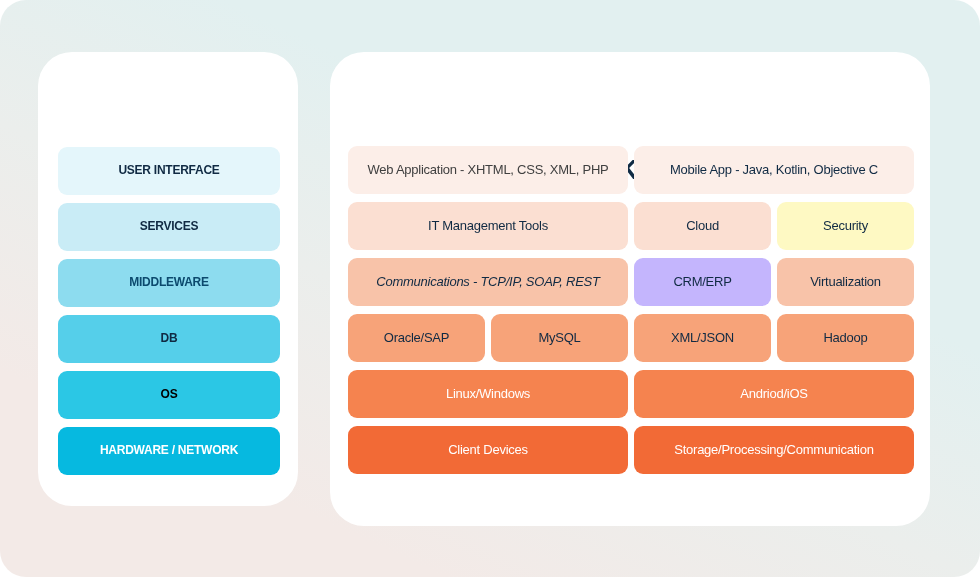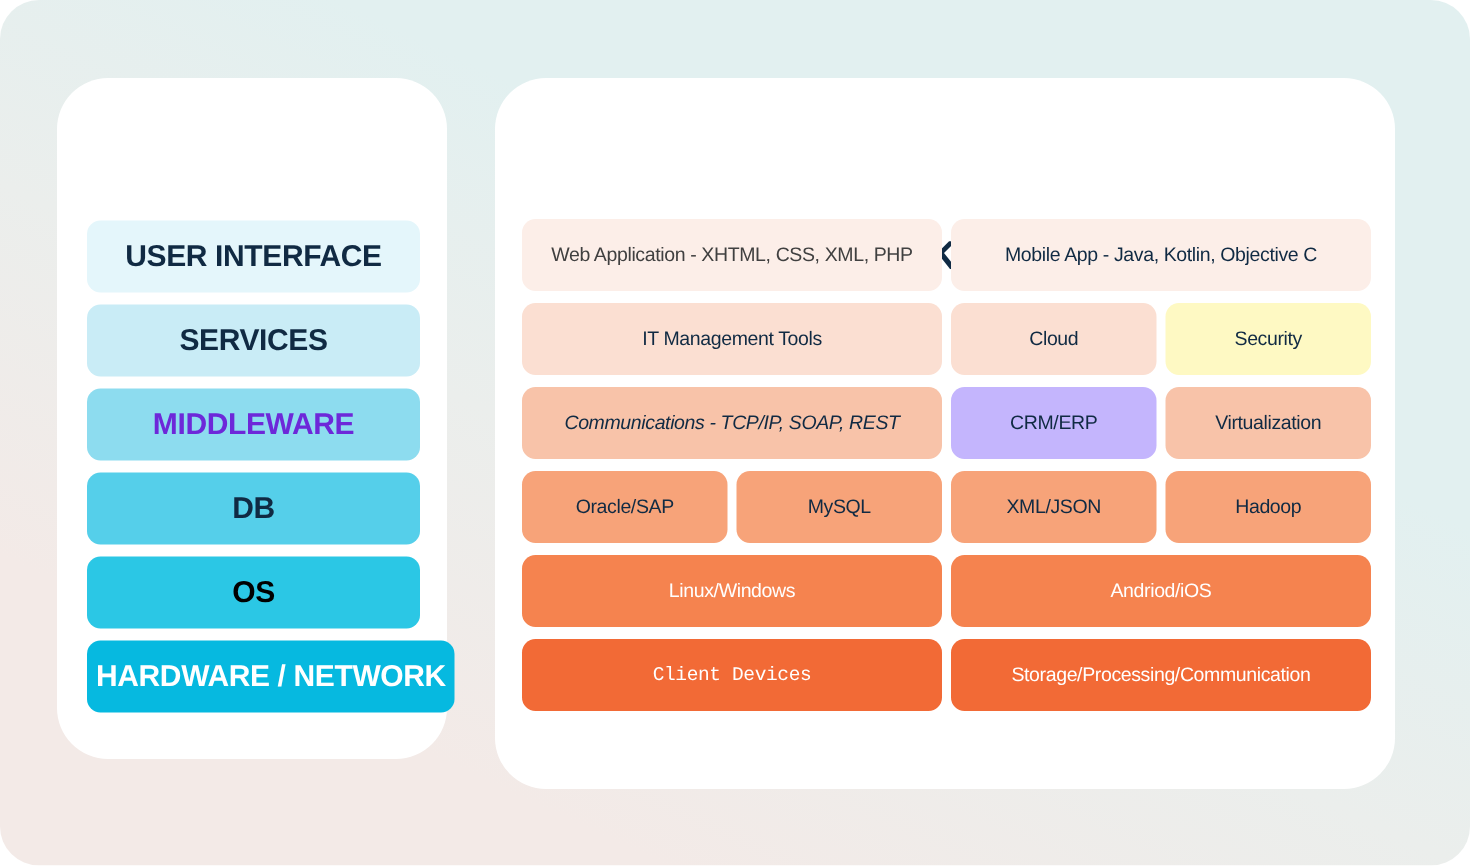--- a/index.html
+++ b/index.html
@@ -62,21 +62,21 @@
     text-align: center;
     font-size: 13px;
     letter-spacing: -0.25px;
     line-height: 1.15;
     padding: 2px 6px;
     white-space: nowrap;
   }
 
   
   #left-card .row  { left: 20px; width: 222px; height: 48px; }
-  #left-card .box  { flex: 1 1 auto; height: 100%; font-size: 20px; font-weight: 700; }
+  #left-card .box  { flex: 1 1 auto; height: 100%; font-size: 12px; font-weight: 700; }
   #right-card .box { height: 100%; font-weight: 400; }
 
   .grp-left  { position: absolute; left: 18px;  width: 280px; display: flex; gap: 6px; height: 48px; }
   .grp-right { position: absolute; left: 304px; width: 280px; display: flex; gap: 6px; height: 48px; }
   .grp-left > .box, .grp-right > .box { flex: 1 1 0; }
 </style>
 </head>
 <body>
 
 <div id="canvas" style="background: linear-gradient(205deg, rgb(226, 240, 240) 0%, rgb(226, 240, 240) 34%, rgb(235, 238, 236) 56%, rgb(243, 234, 231) 80%, rgb(243, 234, 231) 100%);">
@@ -84,21 +84,21 @@
   <div class="card" id="left-card">
     <div class="card-title" id="left-title">TECH STACK</div>
     <div id="left-stack">
         <div class="row" style="top: 95px;">
           <div class="box" style="background: rgb(228, 246, 251); color: rgb(16, 42, 67);">USER INTERFACE</div>
         </div>
         <div class="row" style="top: 151px;">
           <div class="box" style="background: rgb(201, 236, 246); color: rgb(16, 42, 67);">SERVICES</div>
         </div>
         <div class="row" style="top: 207px;">
-          <div class="box" style="background: rgb(141, 220, 239); color: #6d28d9;">MIDDLEWARE</div>
+          <div class="box" style="background: rgb(141, 220, 239); color: #0c4a6e;">MIDDLEWARE</div>
         </div>
         <div class="row" style="top: 263px;">
           <div class="box" style="background: rgb(85, 207, 234); color: rgb(16, 42, 67);">DB</div>
         </div>
         <div class="row" style="top: 319px;">
           <div class="box" style="background: rgb(43, 199, 229); color: #000000;">OS</div>
         </div>
         <div class="row" style="top: 375px;">
           <div class="box" style="background: rgb(6, 185, 224); color: rgb(255, 255, 255);">HARDWARE / NETWORK</div>
         </div>
@@ -136,21 +136,21 @@
           <div class="box" style="background: rgb(247, 163, 121); color: rgb(16, 42, 67);">XML/JSON</div>
           <div class="box" style="background: rgb(247, 163, 121); color: rgb(16, 42, 67);">Hadoop</div>
         </div>
         <div class="grp-left" style="top: 318px; justify-content: flex-end;">
           <div class="box" style="background: rgb(245, 131, 79); color: rgb(255, 255, 255);">Linux/Windows</div>
         </div>
         <div class="grp-right" style="top: 318px;">
           <div class="box" style="background: rgb(245, 131, 79); color: rgb(255, 255, 255);">Andriod/iOS</div>
         </div>
         <div class="grp-left" style="top: 374px;">
-          <div class="box" style="background: rgb(242, 106, 54); color: rgb(255, 255, 255); font-family: Liberation Mono, monospace;">Client Devices</div>
+          <div class="box" style="background: rgb(242, 106, 54); color: rgb(255, 255, 255);">Client Devices</div>
         </div>
         <div class="grp-right" style="top: 374px;">
           <div class="box" style="background: rgb(242, 106, 54); color: rgb(255, 255, 255);">Storage/Processing/Communication</div>
         </div>
       </div>
   </div>
 
 </div>
 
 </body></html>

